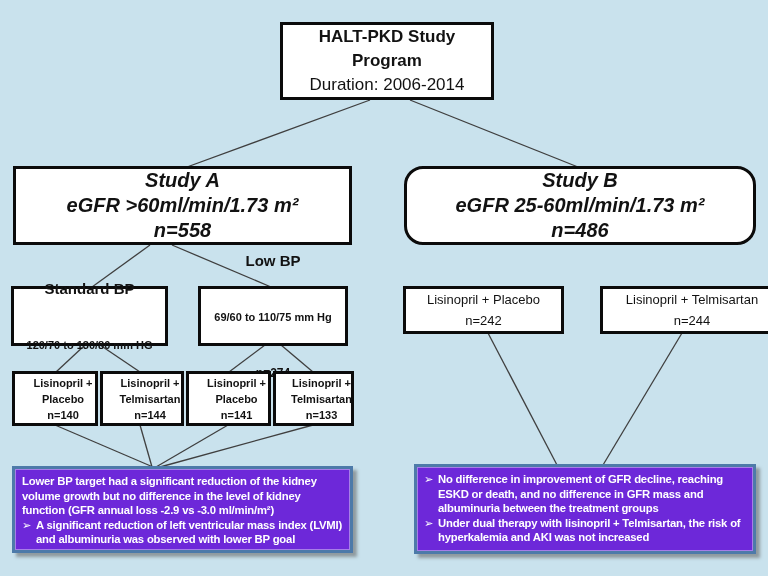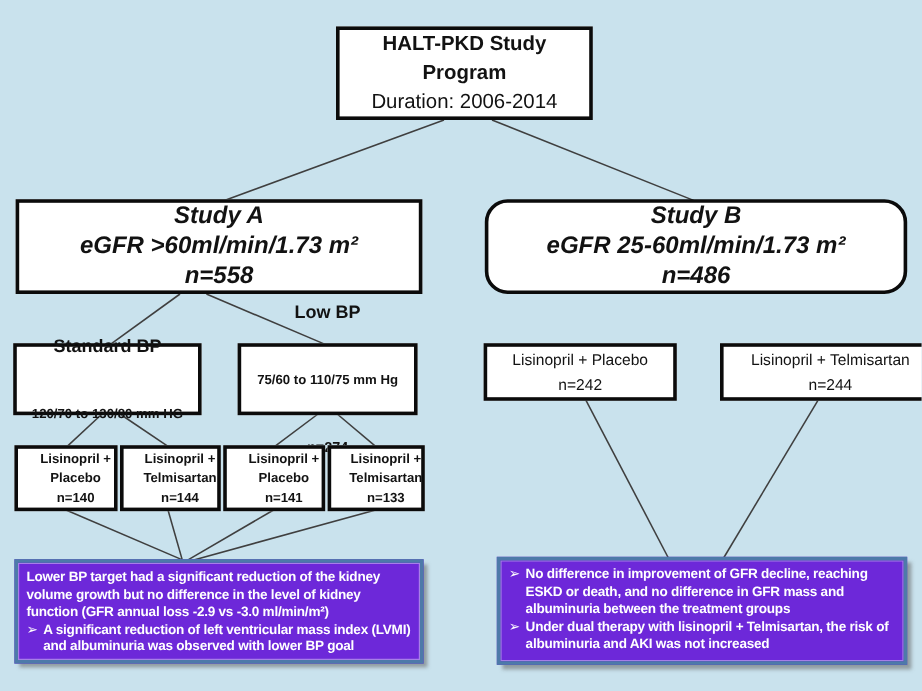--- a/index.html
+++ b/index.html
@@ -100,21 +100,21 @@
     <div class="ln">n=486</div>
   </div>
 
   <div class="node bp-box std-bp">
     <div class="ln t1">Standard BP</div>
     <div class="ln t2">120/70 to 130/80 mm HG</div>
   </div>
 
   <div class="node bp-box low-bp">
     <div class="ln t1">Low BP</div>
-    <div class="ln t2">75/60 to 110/75 mm Hg</div>
+    <div class="ln t2">69/60 to 110/75 mm Hg</div>
     <div class="ln t3">n=274</div>
   </div>
 
   <div class="node sb-arm sb-arm-1">
     <div class="ln">Lisinopril + Placebo</div>
     <div class="ln">n=242</div>
   </div>
   <div class="node sb-arm sb-arm-2">
     <div class="ln">Lisinopril + Telmisartan</div>
     <div class="ln">n=244</div>
@@ -149,17 +149,17 @@
     </div>
   </div>
 
   <div class="dark-box dark-b">
     <div class="bullet-row">
       <span class="bullet-marker">➢</span>
       <span class="bullet-text">No difference in improvement of GFR decline, reaching ESKD or death, and no difference in GFR mass and albuminuria between the treatment groups</span>
     </div>
     <div class="bullet-row">
       <span class="bullet-marker">➢</span>
-      <span class="bullet-text">Under dual therapy with lisinopril + Telmisartan, the risk of albuminuria and AKI was not increased</span>
+      <span class="bullet-text">Under dual therapy with lisinopril + Telmisartan, the risk of hyperkalemia and AKI was not increased</span>
     </div>
   </div>
 
 </div>
 
 </body></html>

